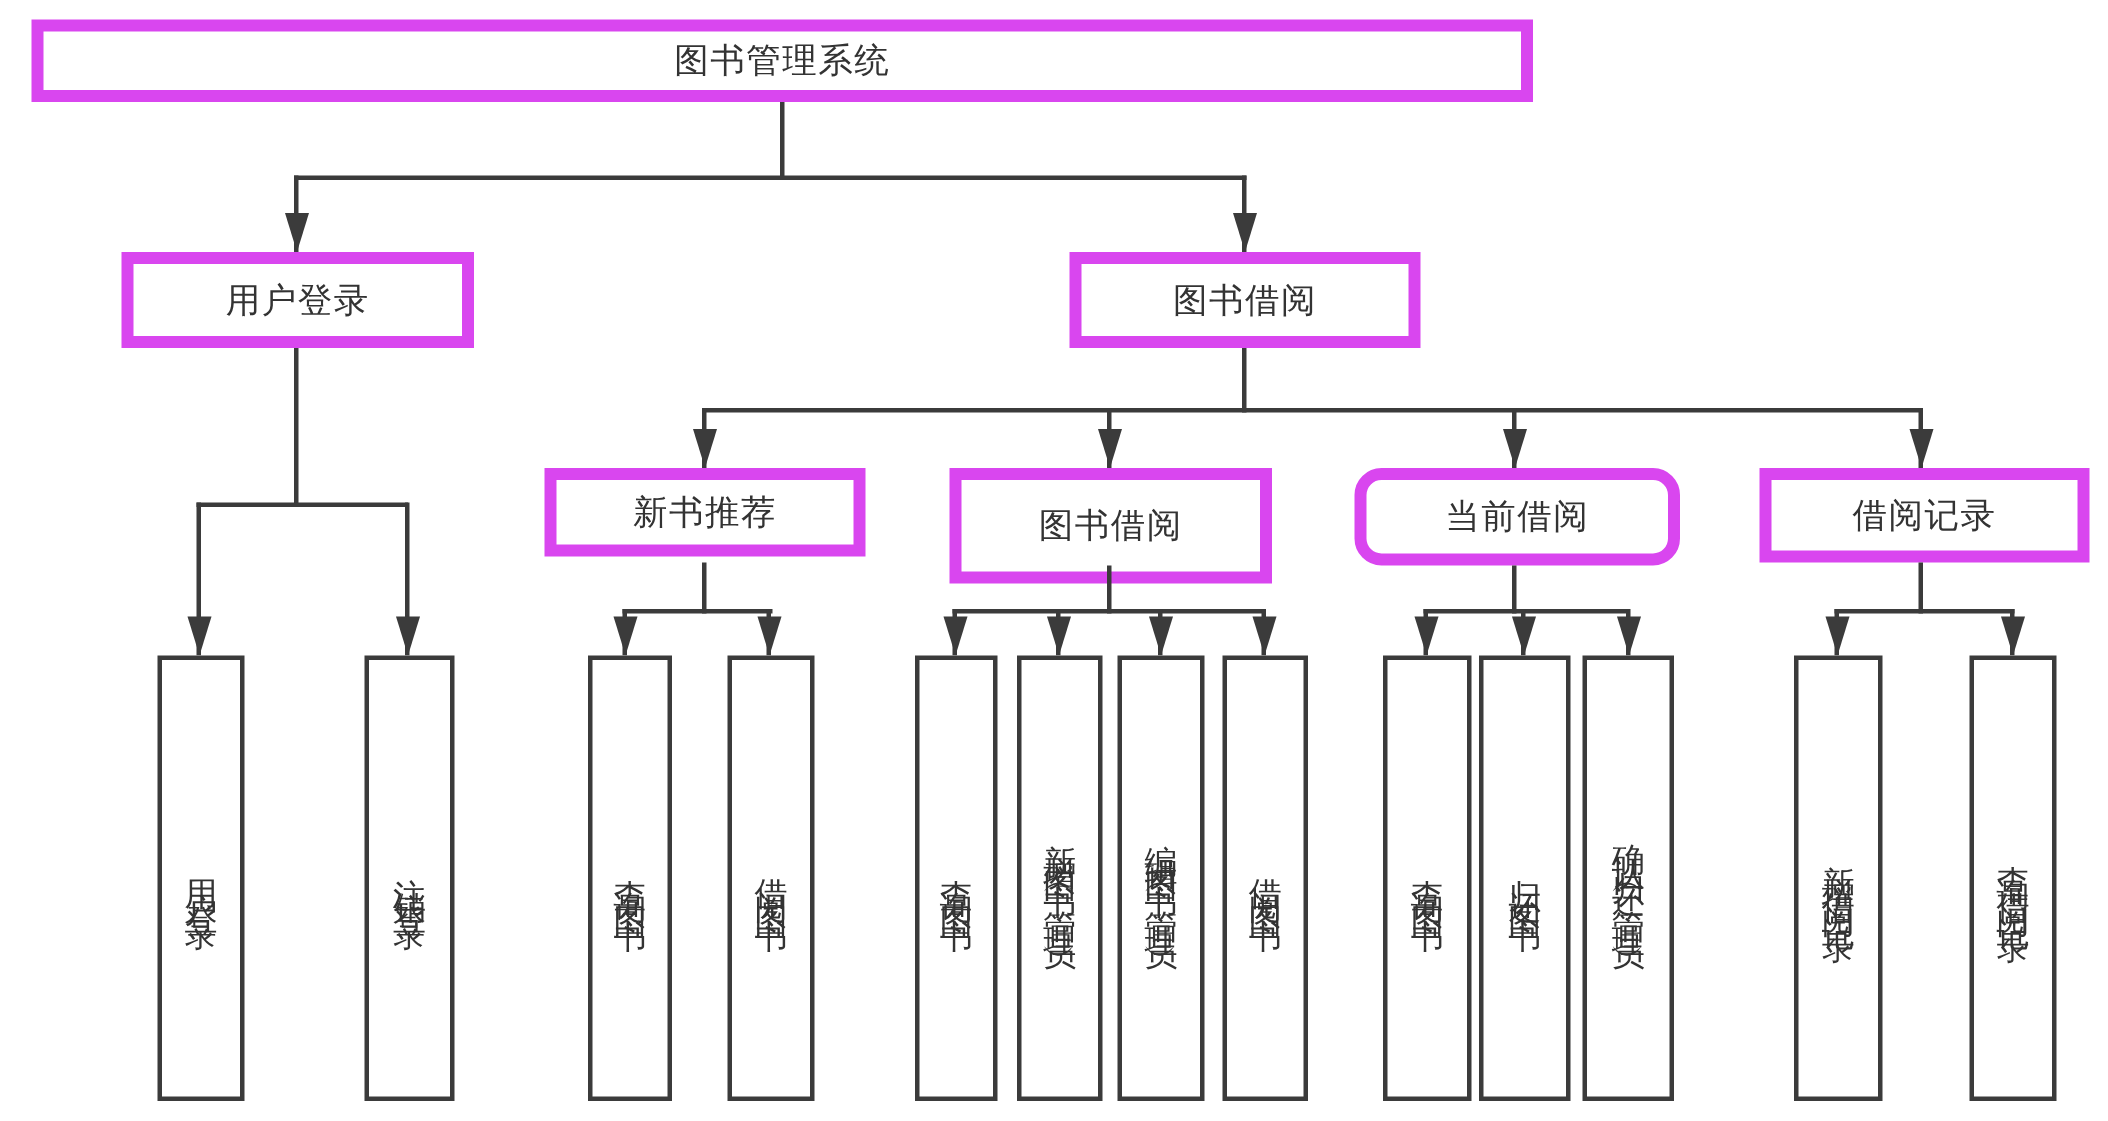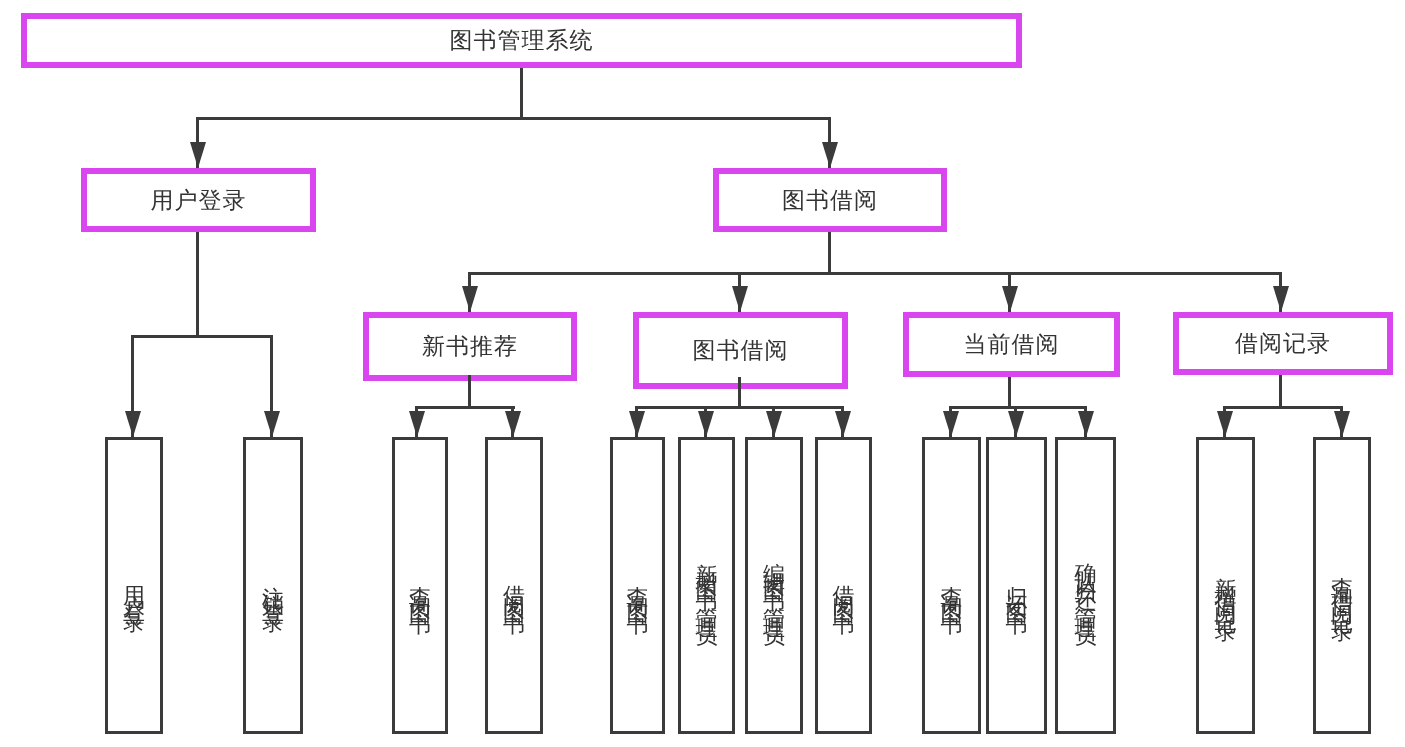--- a/index.html
+++ b/index.html
@@ -1,21 +1,21 @@
 <!DOCTYPE html>
 <html><head>
 <meta charset="utf-8">
 <style>
   html,body{margin:0;padding:0;background:#ffffff;}
   .canvas{
     position:relative;width:1405px;height:747px;background:#ffffff;
     font-family:"Liberation Sans",sans-serif;overflow:hidden;
   }
   .node{
-    position:absolute;box-sizing:border-box;border:6px solid #d946ef;background:#ffffff;
+    position:absolute;box-sizing:border-box;border:8px solid #d946ef;background:#ffffff;
     display:flex;align-items:center;justify-content:center;
     color:#333333;font-size:23px;letter-spacing:1px;white-space:nowrap;
   }
   .vnode{
     position:absolute;box-sizing:border-box;border:3px solid #3b3b3b;background:#ffffff;
     display:flex;align-items:center;justify-content:center;
     color:#333333;font-size:22px;
     writing-mode:vertical-rl;text-orientation:mixed;letter-spacing:9px;
     line-height:1;white-space:nowrap;
   }
@@ -65,27 +65,27 @@
   <div class="hl" style="left:468px;top:272px;width:814px;"></div>
   <div class="vl" style="left:468px;top:272px;height:40px;"></div>
   <div class="vl" style="left:738px;top:272px;height:40px;"></div>
   <div class="vl" style="left:1008px;top:272px;height:40px;"></div>
   <div class="vl" style="left:1279px;top:272px;height:40px;"></div>
   <div class="ar" style="left:462px;top:286px;"></div>
   <div class="ar" style="left:732px;top:286px;"></div>
   <div class="ar" style="left:1002px;top:286px;"></div>
   <div class="ar" style="left:1273px;top:286px;"></div>
 
-  <div class="node" style="left:363px;top:312px;width:214px;height:69px;">
+  <div class="node" style="left:363px;top:312px;width:214px;height:59px;">
     <span>新书推荐</span>
   </div>
   <div class="node" style="left:633px;top:312px;width:215px;height:77px;">
     <span>图书借阅</span>
   </div>
-  <div class="node" style="left:903px;top:312px;width:217px;height:65px;">
+  <div class="node" style="left:903px;top:312px;width:217px;height:65px;border-radius:18px;">
     <span>当前借阅</span>
   </div>
   <div class="node" style="left:1173px;top:312px;width:220px;height:63px;">
     <span>借阅记录</span>
   </div>
 
   <div class="vl" style="left:468px;top:375px;height:34px;"></div>
   <div class="hl" style="left:415px;top:406px;width:100px;"></div>
   <div class="vl" style="left:415px;top:406px;height:31px;"></div>
   <div class="vl" style="left:511px;top:406px;height:31px;"></div>

